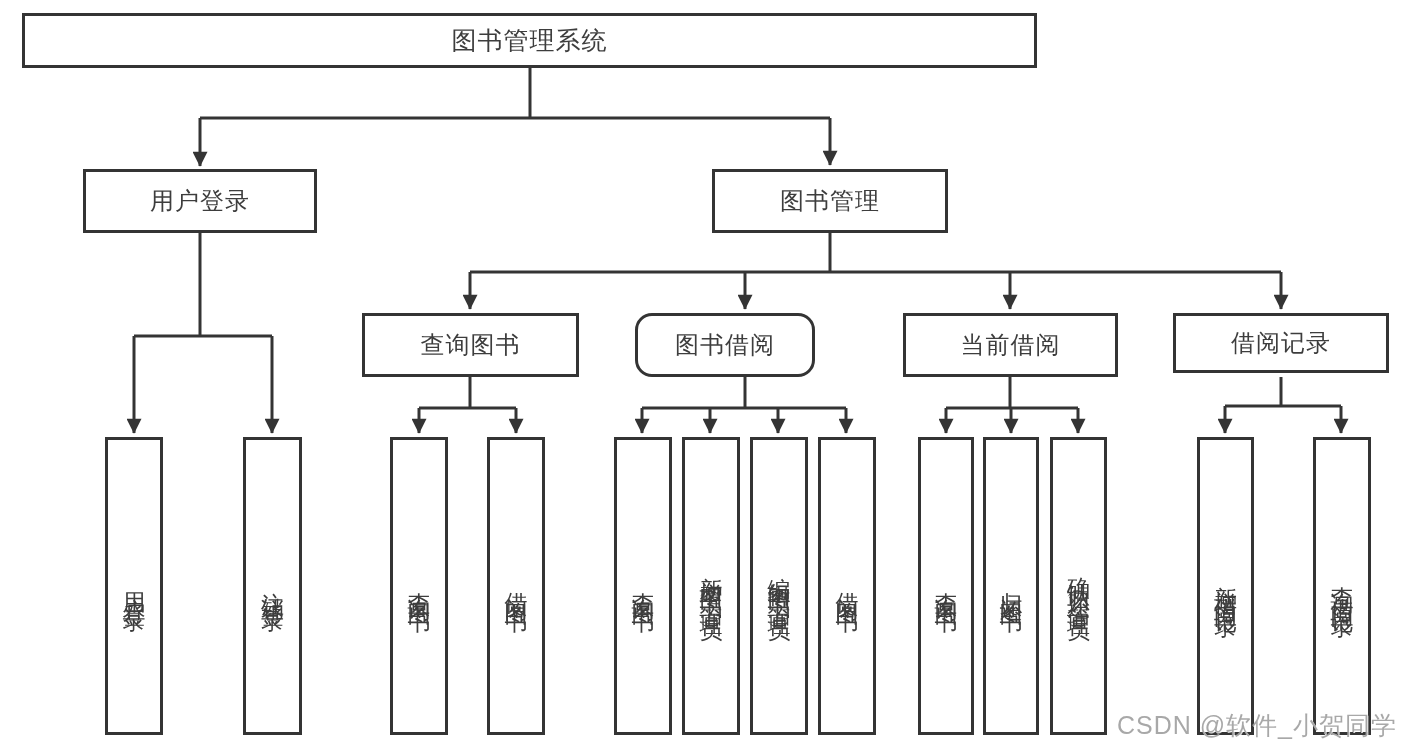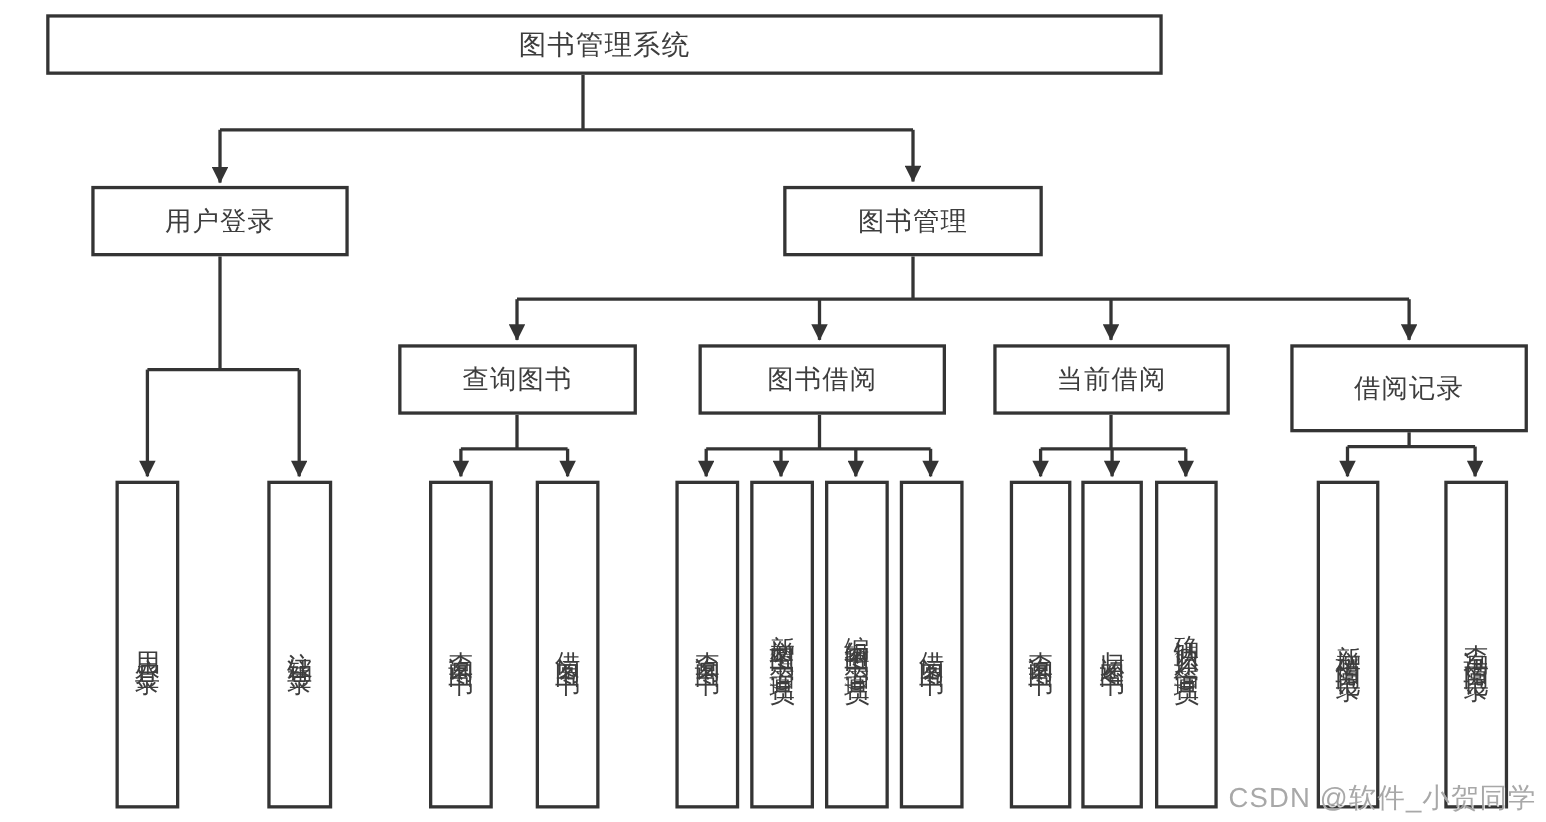--- a/index.html
+++ b/index.html
@@ -127,29 +127,29 @@
 
       <g>
         <path d="M1281,377 V406"></path>
         <path d="M1225,406 H1341"></path>
         <path d="M1225,406 V433" marker-end="url(#arrow)"></path>
         <path d="M1341,406 V433" marker-end="url(#arrow)"></path>
       </g>
     </g>
   </svg>
 
-  <div class="box root" style="left:22px; top:13px; width:1015px; height:55px;margin-left:20px;">图书管理系统</div>
+  <div class="box root" style="left:22px; top:13px; width:1015px; height:55px;">图书管理系统</div>
 
   <div class="box" style="left:83px; top:169px; width:234px; height:64px;">用户登录</div>
   <div class="box" style="left:712px; top:169px; width:236px; height:64px;">图书管理</div>
 
   <div class="box" style="left:362px; top:313px; width:217px; height:64px;">查询图书</div>
-  <div class="box" style="left:635px; top:313px; width:225px; height:64px;">图书借阅</div>
+  <div class="box" style="left:635px; top:313px; width:180px; height:64px;border-radius:17px;">图书借阅</div>
   <div class="box" style="left:903px; top:313px; width:215px; height:64px;">当前借阅</div>
-  <div class="box" style="left:1173px; top:313px; width:216px; height:80px;">借阅记录</div>
+  <div class="box" style="left:1173px; top:313px; width:216px; height:60px;">借阅记录</div>
 
   <div class="vbox" style="left:105px; top:437px; width:58px; height:298px;">用户登录</div>
   <div class="vbox" style="left:243px; top:437px; width:59px; height:298px;">注销登录</div>
 
   <div class="vbox" style="left:390px; top:437px; width:58px; height:298px;">查询图书</div>
   <div class="vbox" style="left:487px; top:437px; width:58px; height:298px;">借阅图书</div>
 
   <div class="vbox" style="left:614px; top:437px; width:58px; height:298px;">查询图书</div>
   <div class="vbox" style="left:682px; top:437px; width:58px; height:298px;">新增图书（管理员）</div>
   <div class="vbox" style="left:750px; top:437px; width:58px; height:298px;">编辑图书（管理员）</div>

